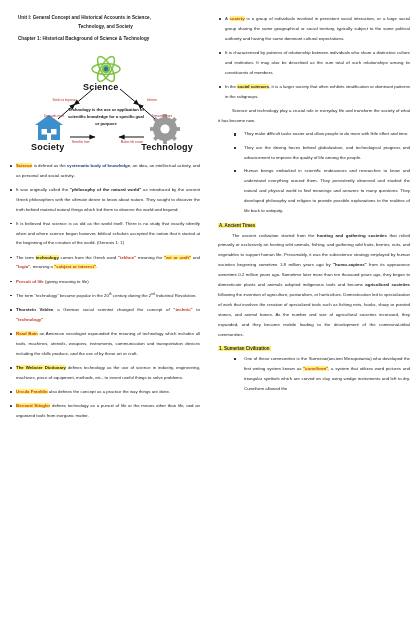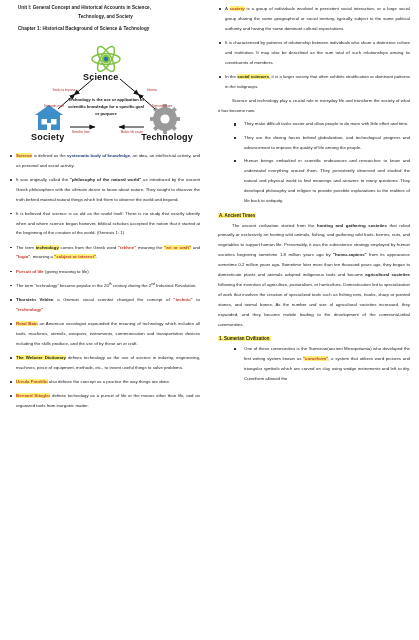--- a/index.html
+++ b/index.html
@@ -7,21 +7,21 @@
   .page{
     position:relative;
     width:419px;height:640px;
     background:#ffffff;
     overflow:hidden;
     box-sizing:border-box;
   }
   .col{
     position:absolute;top:0;
     box-sizing:border-box;
-    padding:4px 9px 0 9px;
+    padding:14px 9px 0 9px;
   }
   .col-left{left:0;width:209px;}
   .col-right{left:209px;width:210px;}
 
   .hdr{
     font-size:4.6px;
     font-weight:bold;
     color:#1a1a1a;
     line-height:1.95;
     letter-spacing:.05px;

